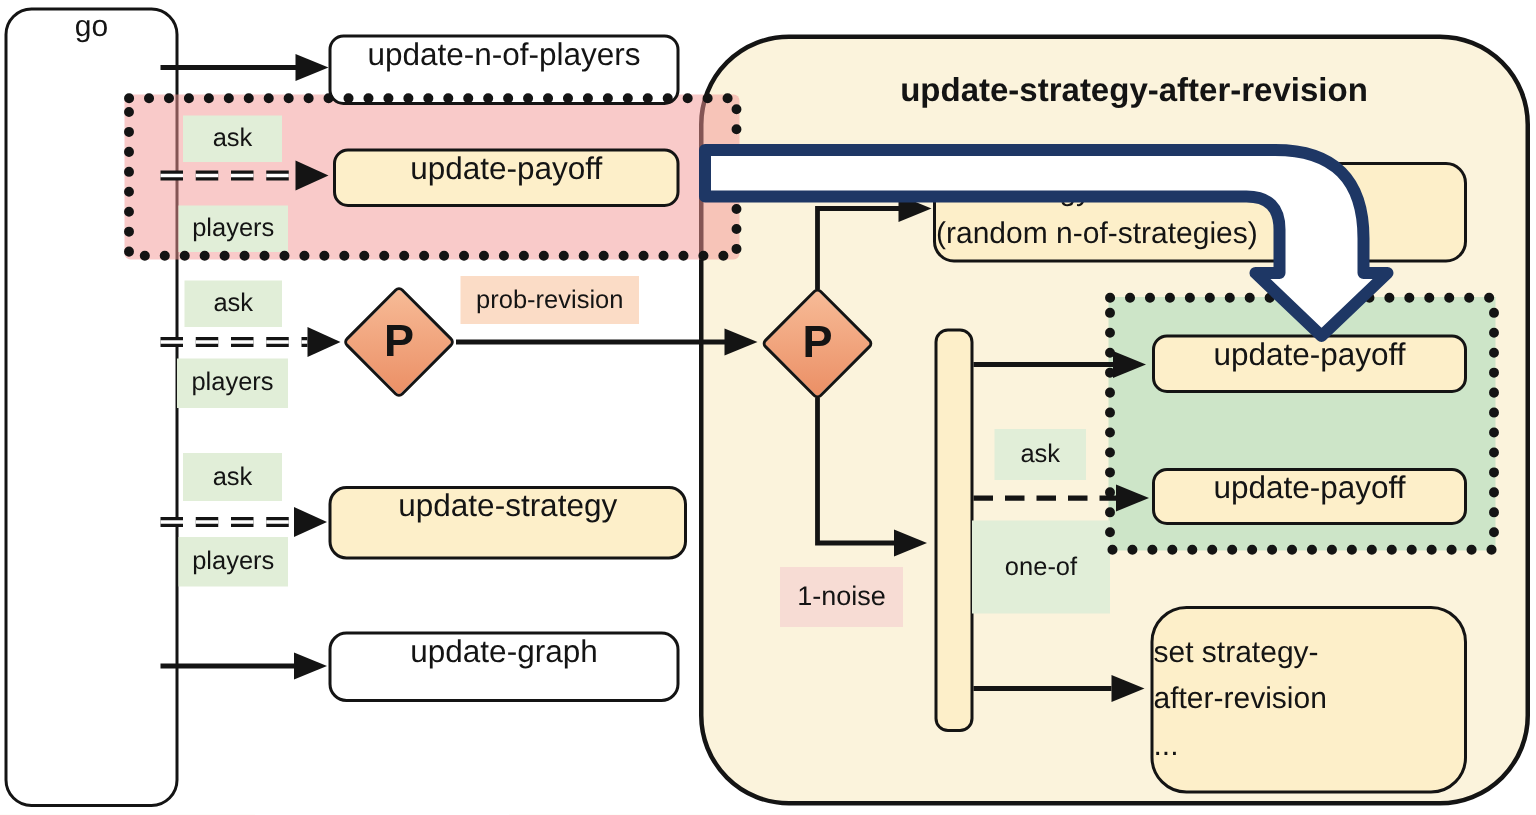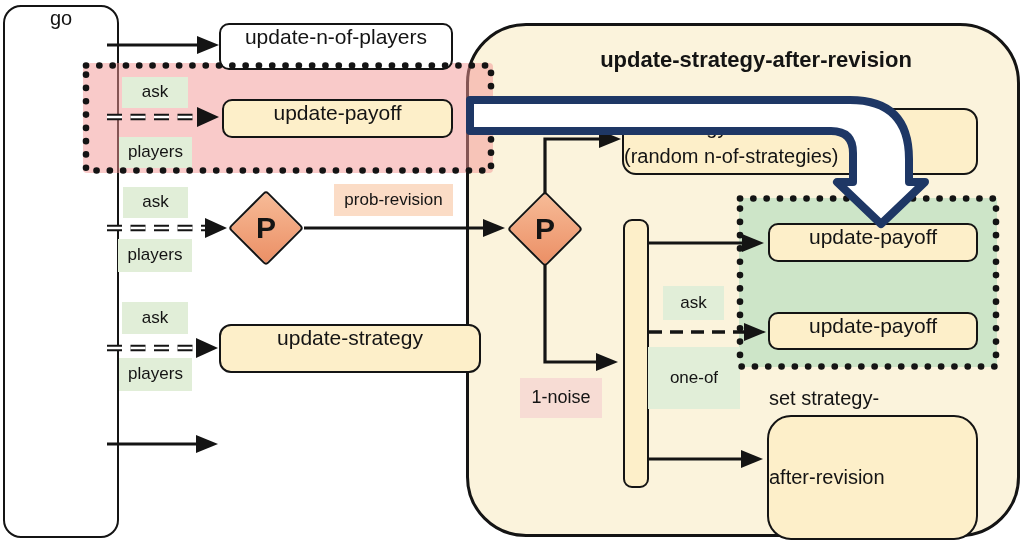--- a/index.html
+++ b/index.html
@@ -72,35 +72,38 @@
   <div class="abs" style="left:83px;top:63px;width:410px;height:110px;background:var(--pink-overlay);border-radius:4px;"></div>
 
   <div class="box white" style="left:219px;top:23px;width:234px;height:47px;">
     <span>update-n-of-players</span>
   </div>
 
   <div class="box yellow" style="left:222px;top:99px;width:231px;height:39px;">
     <span>update-payoff</span>
   </div>
 
-  <div class="box yellow" style="left:219px;top:324px;width:262px;height:49px;border-radius:12px;">
+  <div class="box yellow" style="left:219px;top:324px;width:239px;height:49px;border-radius:12px;">
     <span>update-strategy</span>
   </div>
 
+  <div class="box white" style="left:219px;top:421px;width:234px;height:47px;border-radius:12px;">
+    <span>update-graph</span>
+  </div>
 
   <div class="lbl greenlbl" style="left:122px;top:77px;width:66px;height:31px;">ask</div>
   <div class="lbl greenlbl" style="left:119px;top:137px;width:73px;height:31px;">players</div>
 
   <div class="lbl greenlbl" style="left:123px;top:187px;width:65px;height:31px;">ask</div>
   <div class="lbl greenlbl" style="left:118px;top:239px;width:74px;height:33px;">players</div>
 
   <div class="lbl greenlbl" style="left:122px;top:302px;width:66px;height:32px;">ask</div>
   <div class="lbl greenlbl" style="left:119px;top:358px;width:73px;height:33px;">players</div>
 
-  <div class="lbl" style="left:307px;top:184px;width:119px;height:32px;background:var(--peach-label);margin-left:27px;">prob-revision</div>
+  <div class="lbl" style="left:307px;top:184px;width:119px;height:32px;background:var(--peach-label);">prob-revision</div>
   <div class="lbl" style="left:520px;top:378px;width:82px;height:40px;background:var(--rose-label);font-size:18px;">1-noise</div>
 
   <div class="diamond-wrap" style="left:239px;top:201px;">
     <div class="diamond-shape"></div>
     <div class="diamond-label">P</div>
   </div>
   <div class="diamond-wrap" style="left:518px;top:202px;">
     <div class="diamond-shape"></div>
     <div class="diamond-label">P</div>
   </div>
@@ -119,21 +122,21 @@
   </div>
   <div class="box yellow" style="left:768px;top:312px;width:210px;height:38px;">
     <span>update-payoff</span>
   </div>
 
   <div class="lbl greenlbl" style="left:663px;top:286px;width:61px;height:34px;">ask</div>
   <div class="lbl greenlbl multiline" style="left:648px;top:347px;width:92px;height:62px;line-height:24px;">
     <span>one-of</span>
   </div>
 
-  <div class="box yellow multiline" style="left:767px;top:415px;width:211px;height:125px;border-radius:24px;font-size:20px;line-height:31px;gap:48px;">
+  <div class="box yellow multiline" style="left:767px;top:404px;width:211px;height:125px;border-radius:24px;font-size:20px;line-height:31px;">
     <span>set strategy-</span>
     <span>after-revision</span>
     <span>...</span>
   </div>
 
   <svg class="wires" viewBox="0 0 1024 543">
 
     <g style="stroke:var(--line);fill:var(--line);">
       <path d="M107,45 H199" stroke-width="3.2" fill="none"></path>
       <polygon points="197,36 219,45 197,54" stroke="none"></polygon>

